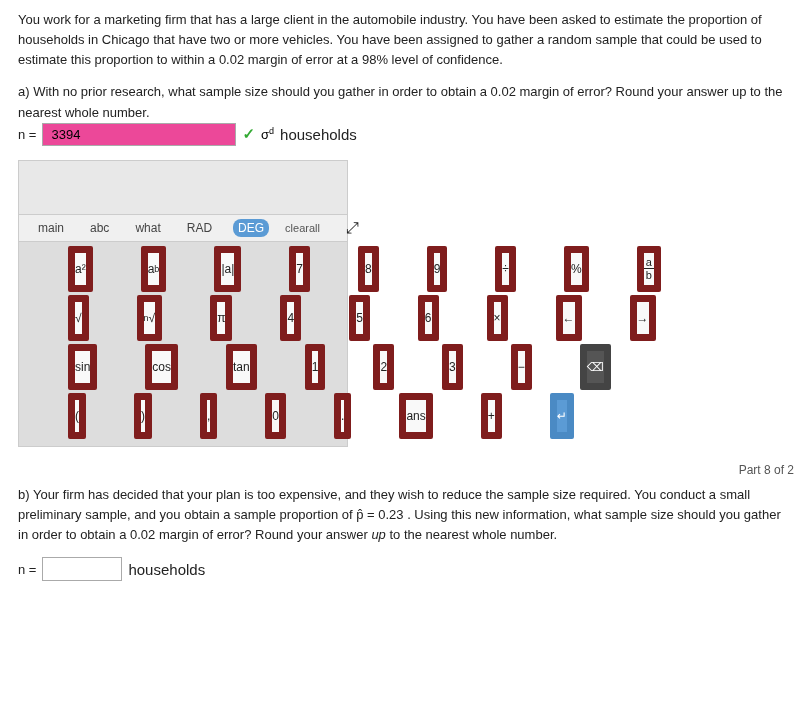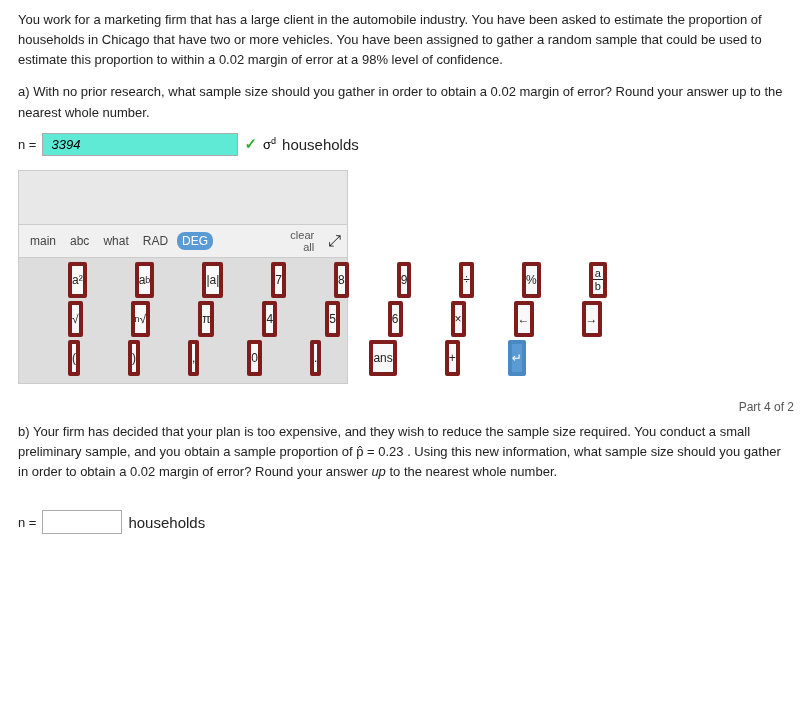--- a/index.html
+++ b/index.html
@@ -11,35 +11,33 @@
       width: 812px;
       min-height: 721px;
       padding: 10px 18px 10px 18px;
     }
     .problem-text {
       line-height: 1.55;
       margin-bottom: 12px;
     }
     .part-a-question {
       line-height: 1.55;
-      margin-bottom: 10px;
     }
     .answer-row {
       display: flex;
       align-items: center;
       gap: 6px;
       margin-bottom: 14px;
     }
     .answer-box {
       border: 1px solid #aaa;
       padding: 3px 8px;
       font-size: 13px;
       min-width: 60px;
-      background: #5eead4;
-      font-style: italic;
+      background: #ec4899;
     }
     .check-icon {
       color: #3a3;
       font-size: 15px;
       font-weight: bold;
     }
     .sigma-icon {
       font-size: 13px;
       color: #000000;
     }
@@ -56,40 +54,39 @@
     }
     .calc-display {
       background: #e8e8e8;
       height: 54px;
       border-bottom: 1px solid #ccc;
       padding: 4px 8px;
     }
     .calc-mode-row {
       display: flex;
       align-items: center;
-      gap: 4px;
-      padding: 4px 6px;
+      gap: 16px;
+      padding: 4px 14px;
       border-bottom: 1px solid #ccc;
       background: #f0f0f0;
       font-size: 12px;
     }
     .calc-mode-item {
       padding: 2px 5px;
       cursor: pointer;
       color: #444;
       font-size: 12px;
     }
     .calc-mode-item.active {
       background: #5b9bd5;
       color: #fff;
       border-radius: 8px;
     }
     .calc-clear-area {
       display: flex;
-      flex-direction: column;
       align-items: flex-end;
       font-size: 11px;
       color: #555;
       padding-right: 6px;
       margin-left: auto;
       line-height: 1.1;
     }
     .calc-clear-area span {
       display: block;
     }
@@ -97,22 +94,22 @@
       padding: 4px;
       background: #ddd;
     }
     .calc-row {
       display: flex;
       gap: 3px;
       margin-bottom: 3px;
     }
     .calc-btn {
       flex: 1;
-      height: 36px;
-      border: 4px solid #7f1d1d;
+      height: 46px;
+      border: 7px solid #7f1d1d;
       background: #f9f9f9;
       font-size: 12px;
       cursor: pointer;
       display: flex;
       align-items: center;
       justify-content: center;
       border-radius: 2px;
       color: #222;
       font-family: Arial, sans-serif;
       margin-left: 45px;
@@ -128,21 +125,21 @@
       border-color: #444;
     }
     .part-2-label {
       text-align: right;
       font-size: 12px;
       color: #555;
       margin-bottom: 8px;
     }
     .part-b-text {
       line-height: 1.55;
-      margin-bottom: 28px;
+      margin-bottom: 12px;
     }
     .answer-row-b {
       display: flex;
       align-items: center;
       gap: 6px;
     }
     .n-label {
       font-size: 13px;
     }
     .answer-box-empty {
@@ -219,35 +216,45 @@
       <button class="calc-btn"><sup>n</sup>√</button>
       <button class="calc-btn">π</button>
       <button class="calc-btn">4</button>
       <button class="calc-btn">5</button>
       <button class="calc-btn">6</button>
       <button class="calc-btn">×</button>
       <button class="calc-btn">←</button>
       <button class="calc-btn">→</button>
     </div>
 
+    <div class="calc-row">
+      <button class="calc-btn">sin</button>
+      <button class="calc-btn">cos</button>
+      <button class="calc-btn">tan</button>
+      <button class="calc-btn">1</button>
+      <button class="calc-btn">2</button>
+      <button class="calc-btn">3</button>
+      <button class="calc-btn">−</button>
+      <button class="calc-btn dark" style="background:#555;color:#fff;border-color:#444;">⌫</button>
+    </div>
 
     <div class="calc-row">
       <button class="calc-btn">(</button>
       <button class="calc-btn">)</button>
       <button class="calc-btn">,</button>
       <button class="calc-btn">0</button>
       <button class="calc-btn">.</button>
       <button class="calc-btn">ans</button>
       <button class="calc-btn">+</button>
       <button class="calc-btn blue">↵</button>
     </div>
   </div>
 </div>
 
-<div class="part-2-label">Part 4 of 2</div>
+<div class="part-2-label">Part 8 of 2</div>
 
 <p class="part-b-text">b)  Your firm has decided that your plan is too expensive, and they wish to reduce the sample size required. You conduct a small preliminary sample, and you obtain a sample proportion of p̂ = 0.23 . Using this new information, what sample size should you gather in order to obtain a 0.02 margin of error? Round your answer <em>up</em> to the nearest whole number.</p>
 
 <div class="answer-row-b">
   <span class="n-label">n =</span>
   <span class="answer-box-empty"></span>
   <span class="households-label">households</span>
 </div>
 
 </body></html>

